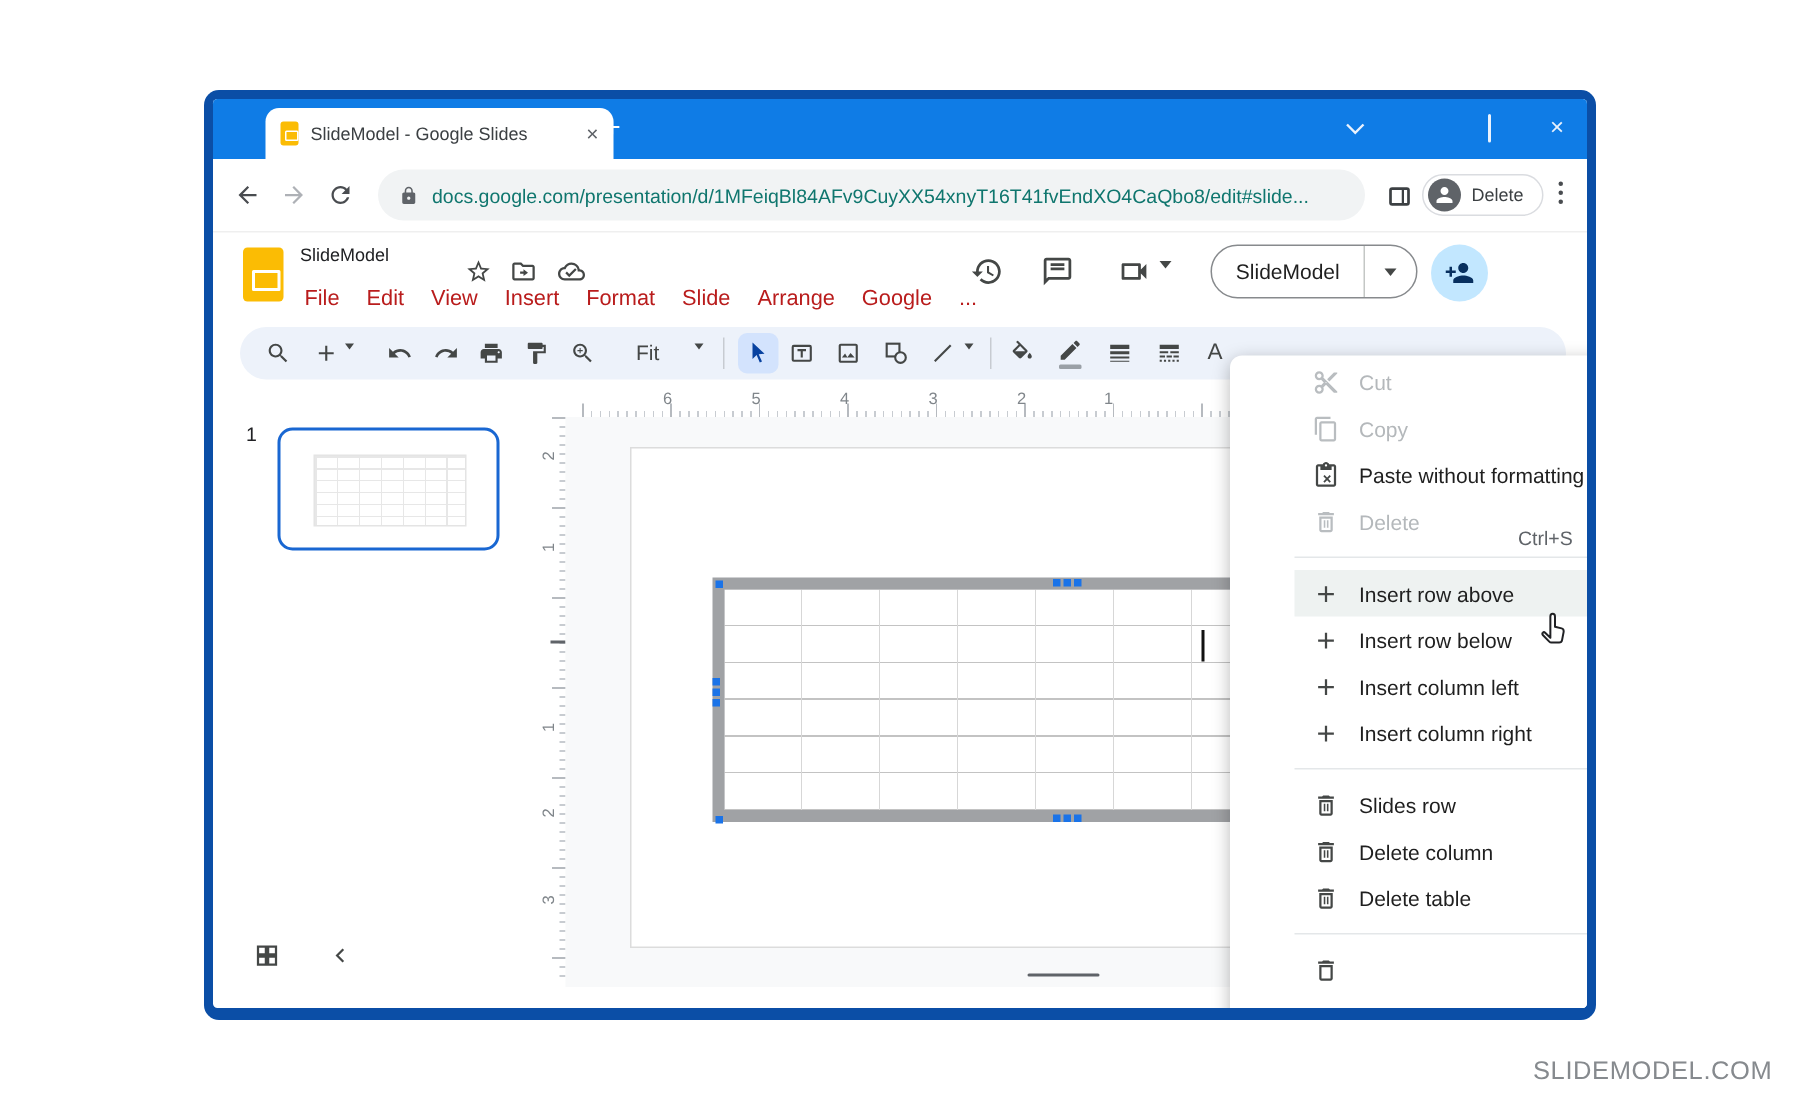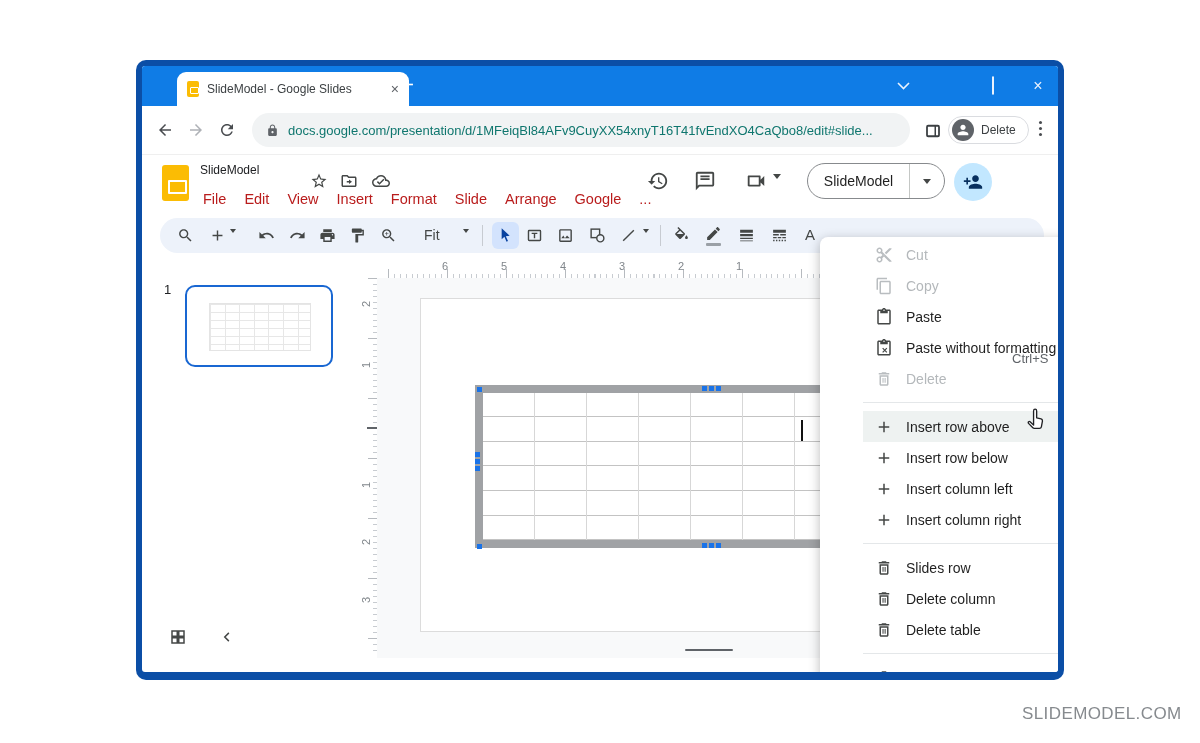--- a/index.html
+++ b/index.html
@@ -435,28 +435,20 @@
           <svg viewBox="0 0 24 24" fill="currentColor">
               <path d="M16 1H4c-1.1 0-2 .9-2 2v14h2V3h12V1zm3 4H8c-1.1 0-2 .9-2 2v14c0 1.1.9 2 2 2h11c1.1 0 2-.9 2-2V7c0-1.1-.9-2-2-2zm0 16H8V7h11v14z"></path>
             </svg>
         </span>
         <span class="mi-label">Copy</span>
       </div>
       <div class="mi">
         <span class="mi-icon">
           <svg viewBox="0 0 24 24" fill="currentColor">
               <path d="M19 2h-4.18C14.4.84 13.3 0 12 0c-1.3 0-2.4.84-2.82 2H5c-1.1 0-2 .9-2 2v16c0 1.1.9 2 2 2h14c1.1 0 2-.9 2-2V4c0-1.1-.9-2-2-2zm-7 0c.55 0 1 .45 1 1s-.45 1-1 1-1-.45-1-1 .45-1 1-1zm7 18H5V4h2v3h10V4h2v16z"></path>
-            </svg>
-        </span>
-        <span class="mi-label">Paste</span>
-      </div>
-      <div class="mi">
-        <span class="mi-icon">
-          <svg viewBox="0 0 24 24" fill="currentColor">
-              <path d="M19 2h-4.18C14.4.84 13.3 0 12 0c-1.3 0-2.4.84-2.82 2H5c-1.1 0-2 .9-2 2v16c0 1.1.9 2 2 2h14c1.1 0 2-.9 2-2V4c0-1.1-.9-2-2-2zm-7 0c.55 0 1 .45 1 1s-.45 1-1 1-1-.45-1-1 .45-1 1-1zm7 18H5V4h2v3h10V4h2v16z"></path>
               <path d="M10.2 12.2l5.6 5.6M15.8 12.2l-5.6 5.6" stroke="currentColor" stroke-width="1.6" fill="none"></path>
             </svg>
         </span>
         <span class="mi-label">Paste without formatting</span>
       </div>
       <div class="mi disabled">
         <span class="mi-icon">
           <svg viewBox="0 0 24 24" fill="currentColor">
               <path d="M16 9v10H8V9h8m-1.5-6h-5l-1 1H5v2h14V4h-3.5l-1-1zM18 7H6v12c0 1.1.9 2 2 2h8c1.1 0 2-.9 2-2V7z"></path>
               <path d="M10 10.5h1.4V17H10zM12.8 10.5h1.4V17h-1.4z"></path>

